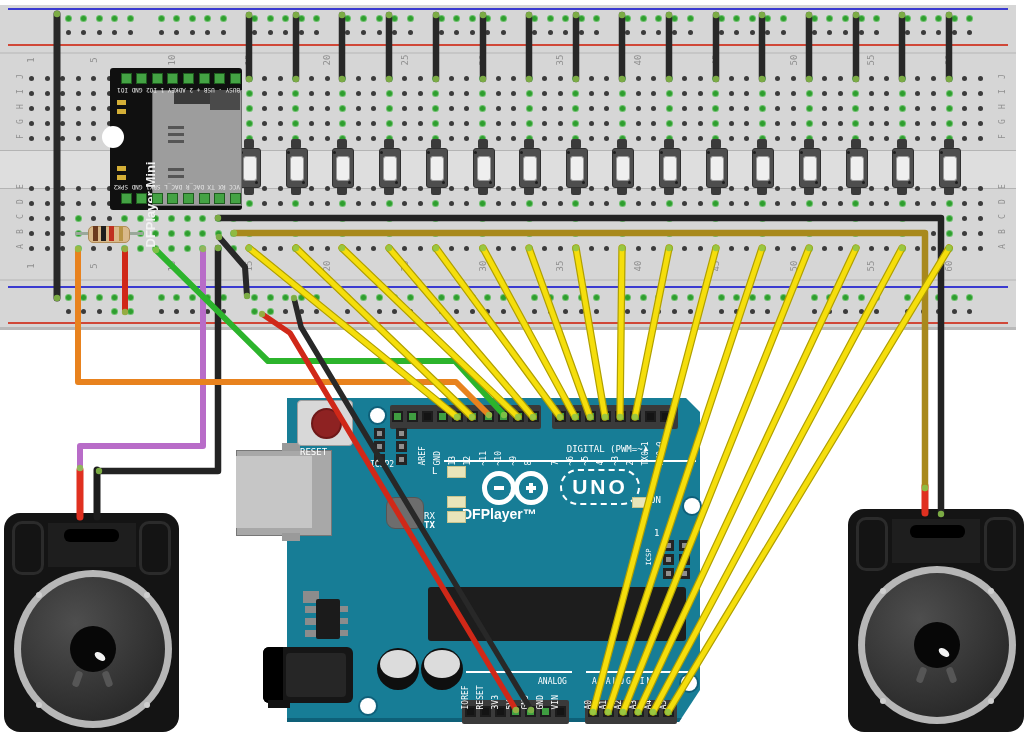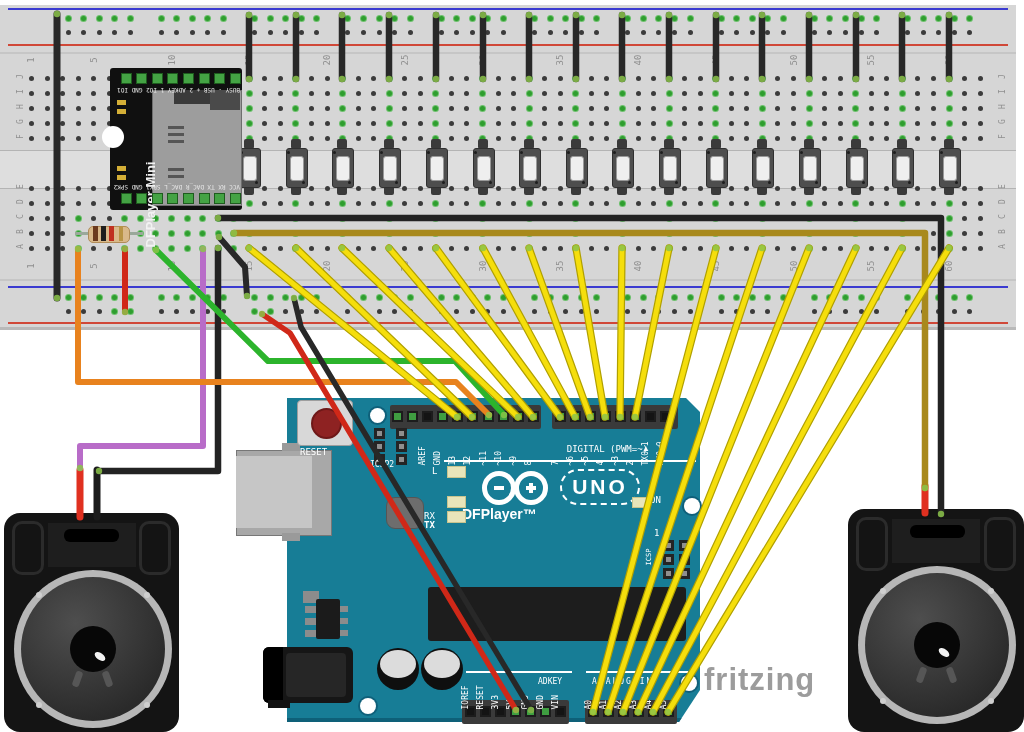--- a/index.html
+++ b/index.html
@@ -1273,21 +1273,21 @@
       <div class="icsp-pin" style="left: 662.5px; top: 539.5px;"></div>
       <div class="icsp-pin" style="left: 678.5px; top: 539.5px;"></div>
       <div class="icsp-pin" style="left: 662.5px; top: 553.5px;"></div>
       <div class="icsp-pin" style="left: 678.5px; top: 553.5px;"></div>
       <div class="icsp-pin" style="left: 662.5px; top: 567.5px;"></div>
       <div class="icsp-pin" style="left: 678.5px; top: 567.5px;"></div>
     </div>
 
   <div class="sil" style="left:466px;top:671px;width:106px;height:2px;"></div>
   <div class="sil" style="left:586px;top:671px;width:102px;height:2px;"></div>
-  <div class="sil-text" style="left:538px;top:677px;font-size:8px;">ADKEY</div>
+  <div class="sil-text" style="left:538px;top:677px;font-size:8px;">ANALOG</div>
   <div class="sil-text" style="left:592px;top:677px;font-size:8px;letter-spacing:2px;">ANALOG IN</div>
 
   <div class="speaker" style="left:4px;top:513px;width:175px;height:219px;">
     <div class="spk-bracket" style="left:8px;top:8px;"></div>
     <div class="spk-bracket" style="right:8px;top:8px;"></div>
     <div class="spk-topbox" style="left:44px;top:10px;width:88px;height:44px;"></div>
     <div class="spk-slot" style="left:60px;top:16px;width:55px;height:13px;"></div>
     <div class="spk-ring" style="left:10px;top:57px;width:158px;height:158px;"></div>
     <div class="spk-cone" style="left:17px;top:64px;width:144px;height:144px;"></div>
     <div class="spk-dome" style="left:66px;top:113px;width:46px;height:46px;">
@@ -1311,21 +1311,20 @@
       <div class="spk-glint" style="left:24px;top:27px;"></div>
       </div>
     <div class="spk-leg" style="left:70px;top:158px;transform:rotate(20deg);"></div>
     <div class="spk-leg" style="100px;top:158px;transform:rotate(-20deg);left:100px;"></div>
     <div class="spk-screw" style="left:32px;top:79px;"></div>
     <div class="spk-screw" style="left:140px;top:79px;"></div>
     <div class="spk-screw" style="left:32px;top:189px;"></div>
     <div class="spk-screw" style="left:140px;top:189px;"></div>
   </div>
 
-  <div id="watermark">fritzing</div>
 
   <svg id="wire-layer" width="1024" height="732">
       <polyline points="249,15 249,79" fill="none" stroke="#282828" stroke-width="6.5" stroke-linecap="round" stroke-linejoin="round"></polyline>
       <polyline points="296,15 296,79" fill="none" stroke="#282828" stroke-width="6.5" stroke-linecap="round" stroke-linejoin="round"></polyline>
       <polyline points="342,15 342,79" fill="none" stroke="#282828" stroke-width="6.5" stroke-linecap="round" stroke-linejoin="round"></polyline>
       <polyline points="389,15 389,79" fill="none" stroke="#282828" stroke-width="6.5" stroke-linecap="round" stroke-linejoin="round"></polyline>
       <polyline points="436,15 436,79" fill="none" stroke="#282828" stroke-width="6.5" stroke-linecap="round" stroke-linejoin="round"></polyline>
       <polyline points="483,15 483,79" fill="none" stroke="#282828" stroke-width="6.5" stroke-linecap="round" stroke-linejoin="round"></polyline>
       <polyline points="529,15 529,79" fill="none" stroke="#282828" stroke-width="6.5" stroke-linecap="round" stroke-linejoin="round"></polyline>
       <polyline points="576,15 576,79" fill="none" stroke="#282828" stroke-width="6.5" stroke-linecap="round" stroke-linejoin="round"></polyline>

